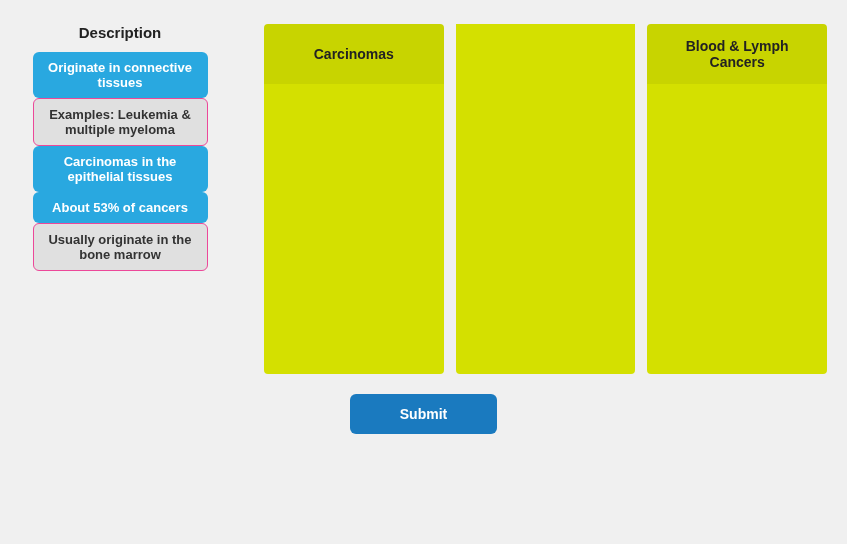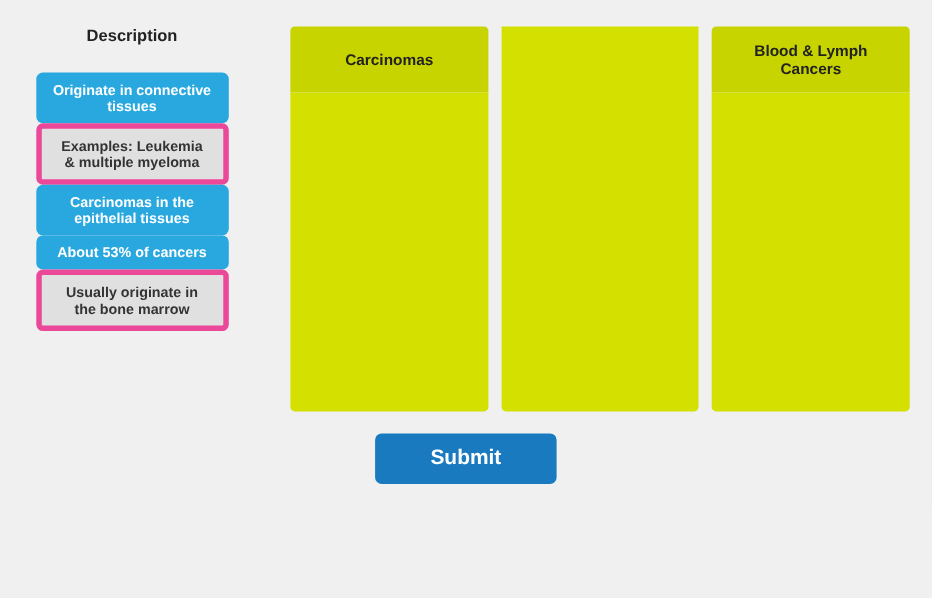--- a/index.html
+++ b/index.html
@@ -50,21 +50,21 @@
       width: 200px;
       min-width: 200px;
       margin-right: 20px;
       gap: 5px;
     }
 
     .description-header {
       font-weight: bold;
       font-size: 15px;
       color: #222;
-      margin-bottom: 20px;
+      margin-bottom: 6px;
       text-align: center;
     }
 
     .desc-item {
       border-radius: 6px;
       padding: 8px 14px;
       text-align: center;
       font-size: 13px;
       font-weight: 700;
       cursor: grab;
@@ -73,21 +73,21 @@
     }
 
     .desc-item.blue {
       background: #29a8e0;
       color: #fff;
     }
 
     .desc-item.light {
       background: #e0e0e0;
       color: #333;
-      border: 5px solid #ec4899;
+      border: 1px solid #ec4899;
     }
 
     
     .columns-area {
       display: flex;
       flex-direction: row;
       gap: 12px;
       flex: 1;
       padding-left: 24px;
     }
@@ -126,21 +126,21 @@
     .submit-area {
       margin-top: 20px;
       display: flex;
       justify-content: center;
       width: 100%;
     }
 
     .submit-btn {
       background: #1a7abf;
       color: #fff;
-      font-size: 19px;
+      font-size: 14px;
       font-weight: bold;
       padding: 12px 50px;
       border: none;
       border-radius: 6px;
       cursor: pointer;
     }
   </style>
 </head>
 <body>
 

